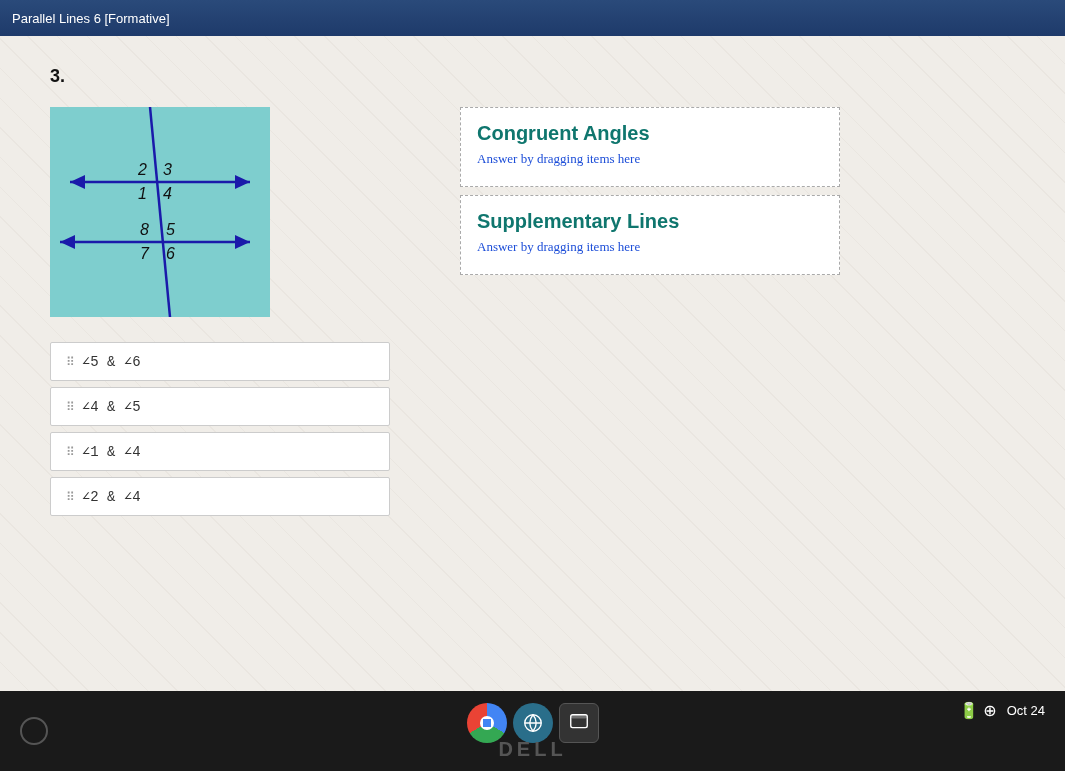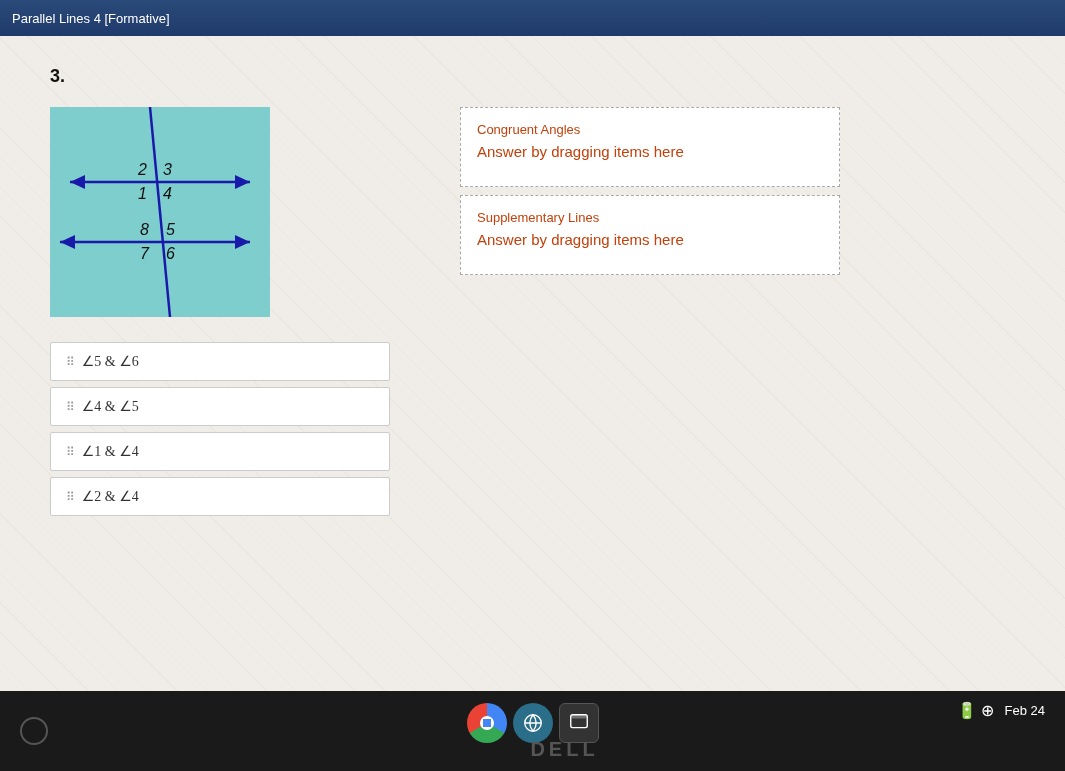--- a/index.html
+++ b/index.html
@@ -121,29 +121,30 @@
     }
 
     .drop-zone {
       border: 1.5px dashed #aaa;
       background: white;
       padding: 14px 16px;
       min-height: 80px;
     }
 
     .drop-zone-title {
+      font-size: 20px;
+      font-weight: 700;
+      color: #0f766e;
+      margin-bottom: 6px;
+    }
+
+    .drop-zone-placeholder {
       font-size: 13px;
-      font-weight: 400;
-      color: #c2410c;
-      margin-bottom: 6px;
-    }
-
-    .drop-zone-placeholder {
-      font-size: 15px;
-      color: #c2410c;
+      color: #1d4ed8;
+      font-family: Liberation Serif, serif;
     }
 
     
     .taskbar {
       position: absolute;
       bottom: 0;
       left: 0;
       right: 0;
       height: 80px;
       background: #1a1a1a;
@@ -214,32 +215,31 @@
 
     .dell-text {
       position: absolute;
       bottom: 10px;
       left: 50%;
       transform: translateX(-50%);
       color: #555;
       font-size: 20px;
       font-weight: 700;
       letter-spacing: 4px;
-      margin-left: 32px;
     }
 
     .angle-label {
-      font-family: Liberation Serif, serif;
+      font-family: Liberation Mono, monospace;
     }
   </style>
 </head>
 <body>
 
 <div class="title-bar">
-  <span class="title-bar-text">Parallel Lines 4 [Formative]</span>
+  <span class="title-bar-text">Parallel Lines 6 [Formative]</span>
 </div>
 
 <div class="main-area">
 
   <div class="question-header">
     <span class="question-number">3.</span>
   </div>
 
   <div class="content-row">
 
@@ -344,17 +344,17 @@
         <rect x="3" y="3" width="18" height="4" rx="2" fill="white" opacity="0.3"></rect>
       </svg>
     </div>
   </div>
 
   <div class="taskbar-right">
     <div style="display:flex; gap:4px; align-items:center;">
       <span style="font-size:16px;">🔋</span>
       <span style="font-size:16px;">⊕</span>
     </div>
-    <span>Feb 24</span>
+    <span>Oct 24</span>
   </div>
 
   <div class="dell-text">DELL</div>
 </div>
 
 </body></html>

